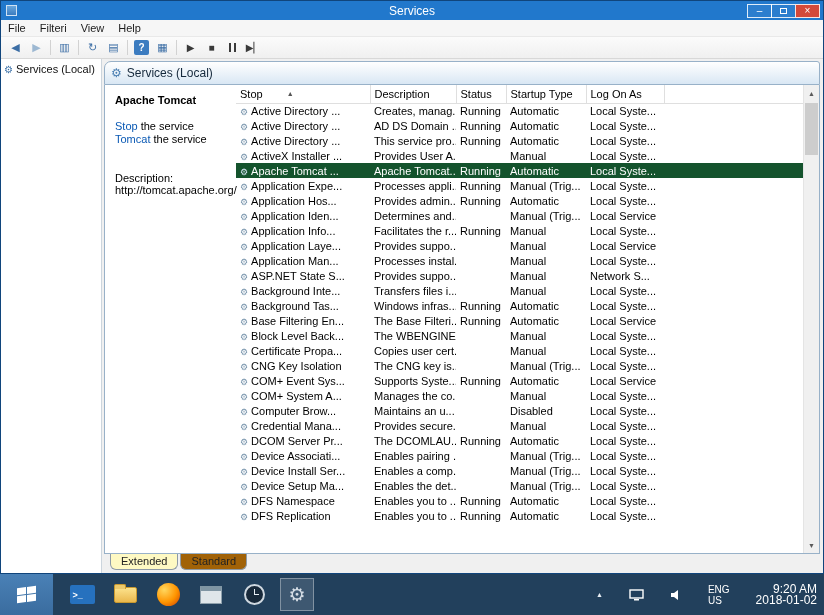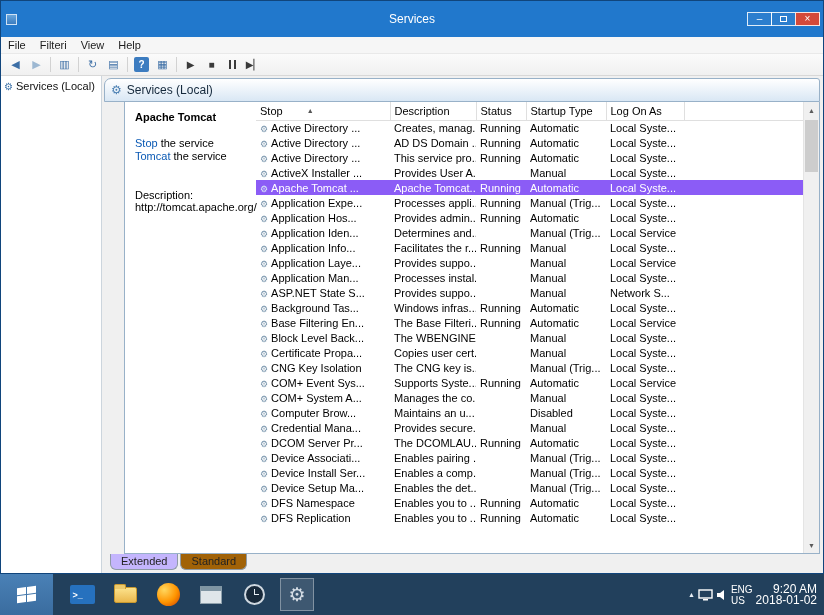--- a/index.html
+++ b/index.html
@@ -5,21 +5,21 @@
   * { margin:0; padding:0; box-sizing:border-box; }
   html,body { width:824px; height:615px; }
   body { font-family:"Liberation Sans", sans-serif; background:#0c0c0c; }
 
   .screen { position:relative; width:824px; height:615px; overflow:hidden; background:#0c0c0c; }
 
   
   .window { position:absolute; left:0; top:0; width:824px; height:574px;
             background:#f0f0f0; border:1px solid #10457c; display:flex; flex-direction:column; }
 
-  .titlebar { height:36px; background:#2178cc; display:flex; align-items:center; position:relative; flex:0 0 auto; }
+  .titlebar { height:19px; background:#2178cc; display:flex; align-items:center; position:relative; flex:0 0 auto; }
   .title-icon { width:11px; height:11px; margin-left:5px; border:1px solid #cfe2f4;
                 background:linear-gradient(#6aa7dd,#3a7cc0); }
   .title-text { position:absolute; left:50%; transform:translateX(-50%); color:#fff; font-size:12px; }
   .win-controls { margin-left:auto; display:flex; margin-right:3px; }
   .ctrl { width:25px; height:14px; border:1px solid rgba(255,255,255,.85); margin-left:-1px;
           display:flex; align-items:center; justify-content:center; color:#fff; font-size:10px; line-height:1;
           background:rgba(255,255,255,.05); }
   .ctrl-close { background:#d4493a; }
   .ctrl-max-box { width:7px; height:6px; border:1px solid #fff; display:block; }
 
@@ -42,51 +42,51 @@
   .tree-pane { width:101px; background:#fff; border-right:1px solid #ccd5dd; padding-top:2px; flex:0 0 auto; }
   .tree-item { display:flex; align-items:center; gap:3px; font-size:11px; padding:2px 3px; color:#111; white-space:nowrap; overflow:hidden; }
   .tree-icon { color:#3d72a8; font-size:10px; }
 
   .main-pane { flex:1; display:flex; flex-direction:column; padding:2px 3px 0 2px; min-width:0; }
   .band { height:24px; background:linear-gradient(#ffffff,#d9e7f4); border:1px solid #98b1c8;
           border-radius:7px 3px 0 0; display:flex; align-items:center; gap:5px; padding-left:6px;
           font-size:12px; color:#15293c; flex:0 0 auto; }
   .band-icon { color:#4c80b3; font-size:12px; }
 
-  .main-box { flex:1; display:flex; background:#fff; border:1px solid #98b1c8; border-top:none; min-height:0;margin-left:20px; }
+  .main-box { flex:1; display:flex; background:#fff; border:1px solid #98b1c8; border-top:none; min-height:0; }
 
   .info-pane { width:131px; padding:9px 6px 0 10px; font-size:11px; color:#000; flex:0 0 auto; }
   .svc-title { font-weight:bold; white-space:nowrap; overflow:hidden; }
   .svc-links { margin-top:14px; line-height:13px; }
   .svc-links a { color:#0a59b4; cursor:pointer; }
   .svc-desc { margin-top:26px; line-height:12px; }
 
   .table-wrap { flex:1; position:relative; min-width:0; overflow:hidden; }
   table.services { border-collapse:collapse; table-layout:fixed; width:calc(100% - 16px); font-size:11px; }
   .services th { font-weight:normal; text-align:left; height:18px; padding:0 4px;
                  border-right:1px solid #dfdfdf; border-bottom:1px solid #dfdfdf;
                  white-space:nowrap; overflow:hidden; color:#000; }
   .services th.col-filler { border-right:none; }
   .services td { height:15px; padding:0 4px; white-space:nowrap; overflow:hidden; color:#000; }
   .sort-arrow { font-size:7px; color:#555; margin-left:24px; vertical-align:2px; }
   .gear { color:#7693ab; font-size:9px; margin-right:3px; }
-  tr.selected td { background:#8b5cf6; color:#fff; }
+  tr.selected td { background:#14532d; color:#fff; }
   tr.selected .gear { color:#d8e7f6; }
 
   .vscroll { position:absolute; top:0; right:0; bottom:0; width:16px; background:#f0f0f0;
              border-left:1px solid #e4e4e4; display:flex; flex-direction:column; }
   .scroll-btn { width:100%; height:16px; display:flex; align-items:center; justify-content:center;
                 font-size:7px; color:#5a5a5a; flex:0 0 auto; }
   .scroll-track { flex:1; position:relative; }
   .scroll-thumb { position:absolute; top:2px; left:1px; width:13px; height:52px; background:#cdcdcd; }
 
   .tabs-row { height:19px; display:flex; align-items:stretch; padding-left:6px; flex:0 0 auto; background:#f0f0f0; }
   .tab { font-size:11px; padding:1px 10px 0; border:1px solid #8e9aa6; border-top:none;
          background:#a16207; border-radius:0 0 6px 6px; margin-right:2px; color:#222; height:16px; }
-  .tab.active { background:#c4b5fd; }
+  .tab.active { background:#fef9c3; }
 
   
   .taskbar { position:absolute; left:0; bottom:0; width:824px; height:41px; background:#22405c;
              display:flex; align-items:center; }
   .start-btn { width:53px; height:41px; background:linear-gradient(#4a81b6,#3a6c9f);
                display:flex; align-items:center; justify-content:center; flex:0 0 auto; }
   .start-logo { display:grid; grid-template-columns:9px 9px; grid-template-rows:7px 7px; gap:1px; transform:skewY(-7deg); }
   .start-logo span { background:#fff; display:block; }
 
   .task-icons { display:flex; align-items:center; gap:9px; margin-left:12px; }
@@ -100,21 +100,21 @@
   .icon-folder::before { content:""; position:absolute; top:-4px; left:-1px; width:10px; height:4px;
                  background:#ecc96c; border:1px solid #c9992f; border-bottom:none; border-radius:2px 2px 0 0; }
   .icon-fx { width:23px; height:23px; border-radius:50%;
              background:radial-gradient(circle at 32% 30%, #ffd75e, #ff9400 55%, #e05f00 82%); }
   .icon-appwin { width:22px; height:18px; background:#dfe6ea; border:1px solid #8fa1ad; border-top:5px solid #7f95a3; }
   .icon-clock { width:21px; height:21px; border-radius:50%; background:#18293a; border:2px solid #cfd8e0; position:relative; }
   .icon-clock::before { content:""; position:absolute; left:8px; top:3px; width:1px; height:6px; background:#e8eef4; }
   .icon-clock::after  { content:""; position:absolute; left:8px; top:8px; width:5px; height:1px; background:#e8eef4; }
   .icon-gear-glyph { font-size:19px; color:#d5dde5; line-height:1; }
 
-  .tray { margin-left:auto; display:flex; align-items:center; gap:3px; padding-right:7px; color:#fff; }
+  .tray { margin-left:auto; display:flex; align-items:center; gap:26px; padding-right:7px; color:#fff; }
   .tray-caret { font-size:7px; color:#e9eff5; }
   .lang-block { font-size:10px; line-height:11px; }
   .clock-block { font-size:12px; line-height:11px; text-align:right; }
 </style>
 </head>
 <body>
 
 <div class="screen">
 
   <div class="window">
@@ -301,20 +301,28 @@
                   </tr>
                   <tr>
                     <td><span class="gear">⚙</span>ASP.NET State S...</td>
                     <td>Provides suppo...</td>
                     <td></td>
                     <td>Manual</td>
                     <td>Network S...</td>
                     <td></td>
                   </tr>
                   <tr>
+                    <td><span class="gear">⚙</span>Background Inte...</td>
+                    <td>Transfers files i...</td>
+                    <td></td>
+                    <td>Manual</td>
+                    <td>Local Syste...</td>
+                    <td></td>
+                  </tr>
+                  <tr>
                     <td><span class="gear">⚙</span>Background Tas...</td>
                     <td>Windows infras...</td>
                     <td>Running</td>
                     <td>Automatic</td>
                     <td>Local Syste...</td>
                     <td></td>
                   </tr>
                   <tr>
                     <td><span class="gear">⚙</span>Base Filtering En...</td>
                     <td>The Base Filteri...</td>

